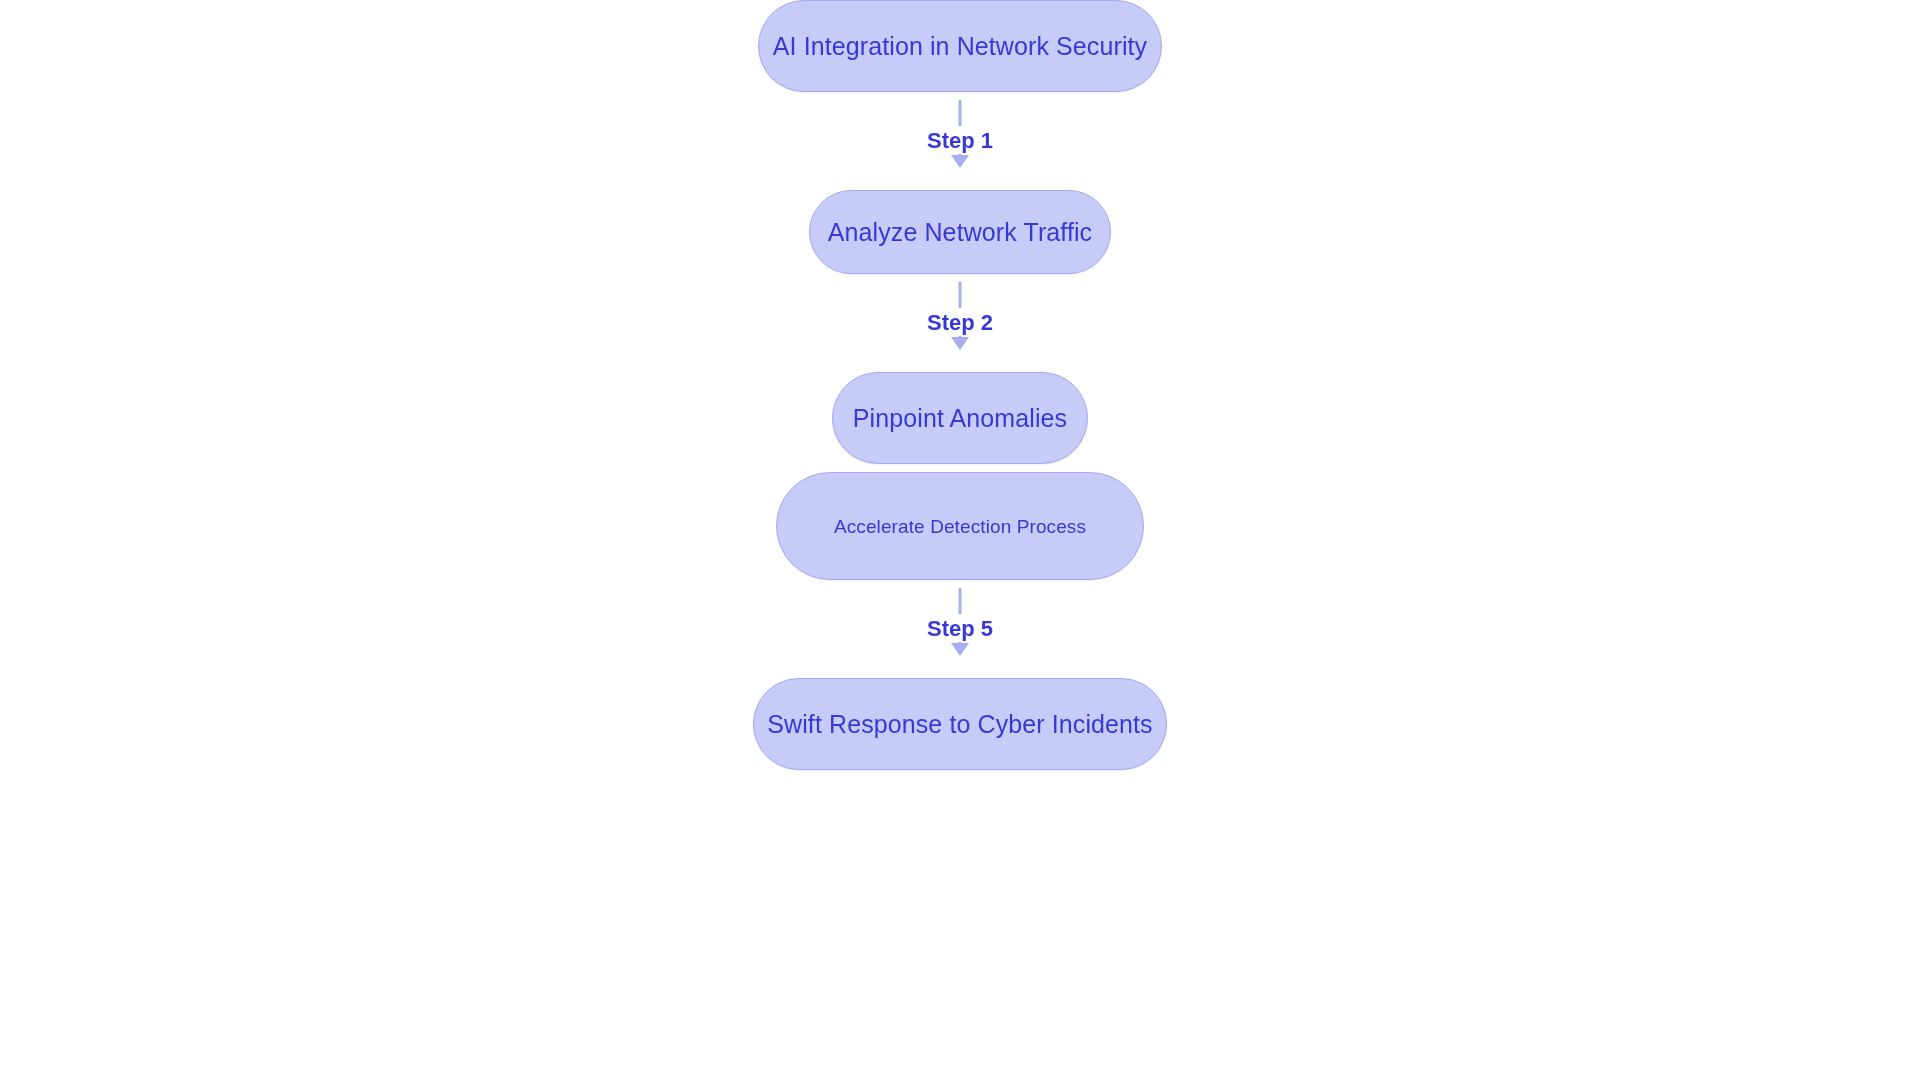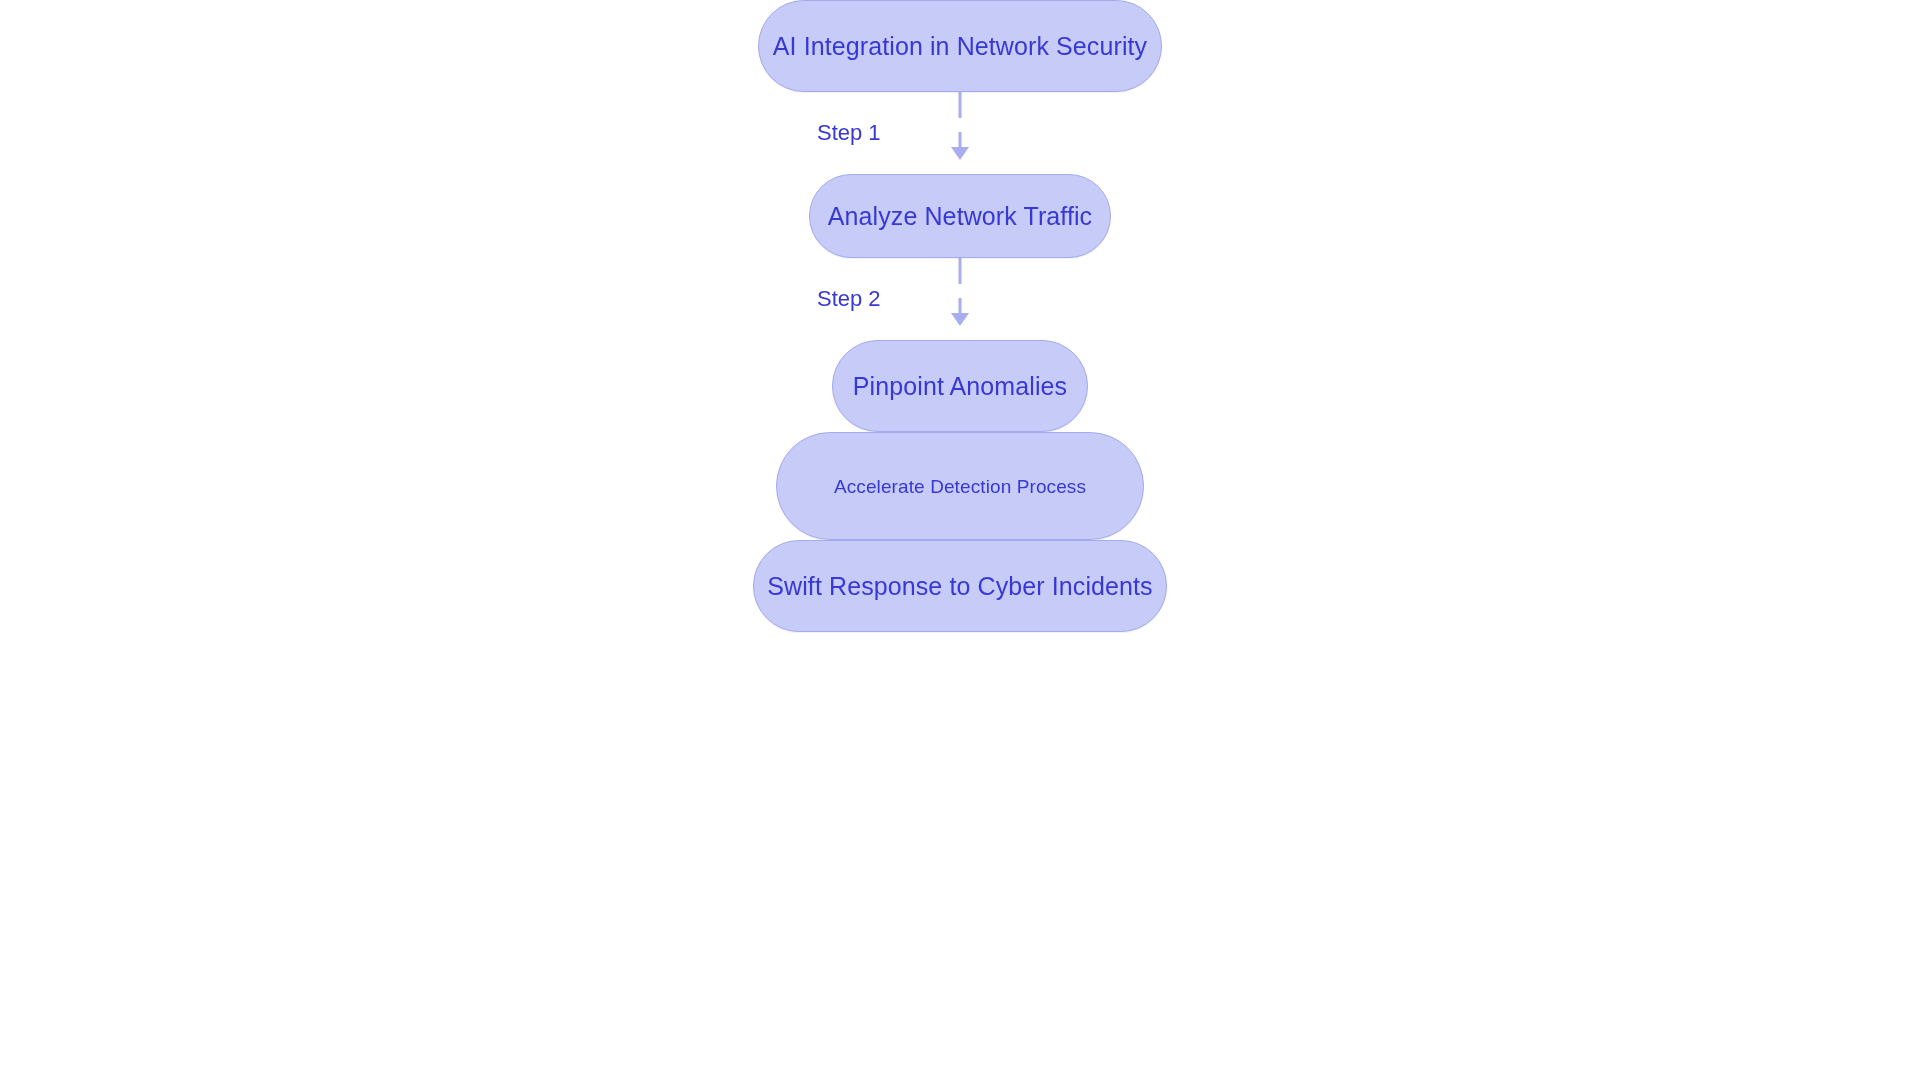--- a/index.html
+++ b/index.html
@@ -23,20 +23,21 @@
 
   .flow-column {
     position: absolute;
     left: 0;
     top: 0;
     width: 1920px;
     height: 1083px;
     display: flex;
     flex-direction: column;
     align-items: center;
+    gap: 8px;
   }
 
   
   .node {
     box-sizing: border-box;
     background: #c6cbf8;
     border: 1.6px solid #a5aaee;
     border-radius: 999px;
     color: #3838d4;
     display: flex;
@@ -61,21 +62,22 @@
   .node.n4 { width: 254px; height: 92px; font-size: 25px; }
   .node.n5 { width: 414px; height: 92px; font-size: 25px; }
 
   
   .connector {
     position: relative;
     width: 300px;
     height: 82px;
     display: flex;
     align-items: center;
-    justify-content: flex-start;
+    justify-content: center;
+    font-weight: bold;
   }
 
   .connector .line-top,
   .connector .line-bottom {
     position: absolute;
     left: 50%;
     transform: translateX(-50%);
     width: 3px;
     background: #a8adf0;
   }
@@ -143,19 +145,25 @@
       <span class="node-label">Pinpoint Anomalies</span>
     </div>
 
 
     <div class="node n3">
       <span class="node-label">Accelerate Detection Process</span>
     </div>
 
 
 
+    <div class="connector c4">
+      <span class="line-top"></span>
+      <span class="line-bottom"></span>
+      <span class="arrow-head"></span>
+      <span class="edge-label">Step 5</span>
+    </div>
 
     <div class="node n5">
       <span class="node-label">Swift Response to Cyber Incidents</span>
     </div>
 
   </div>
 </div>
 
 </body></html>

